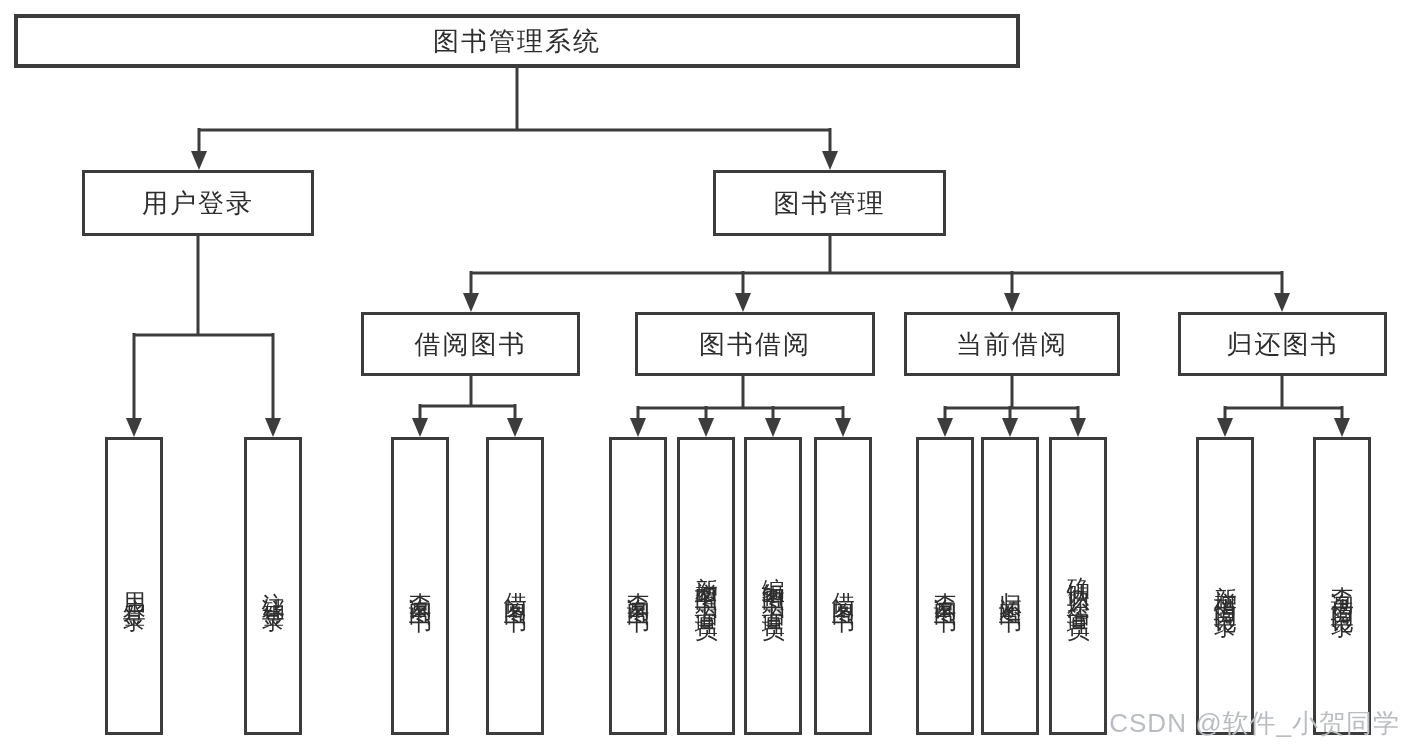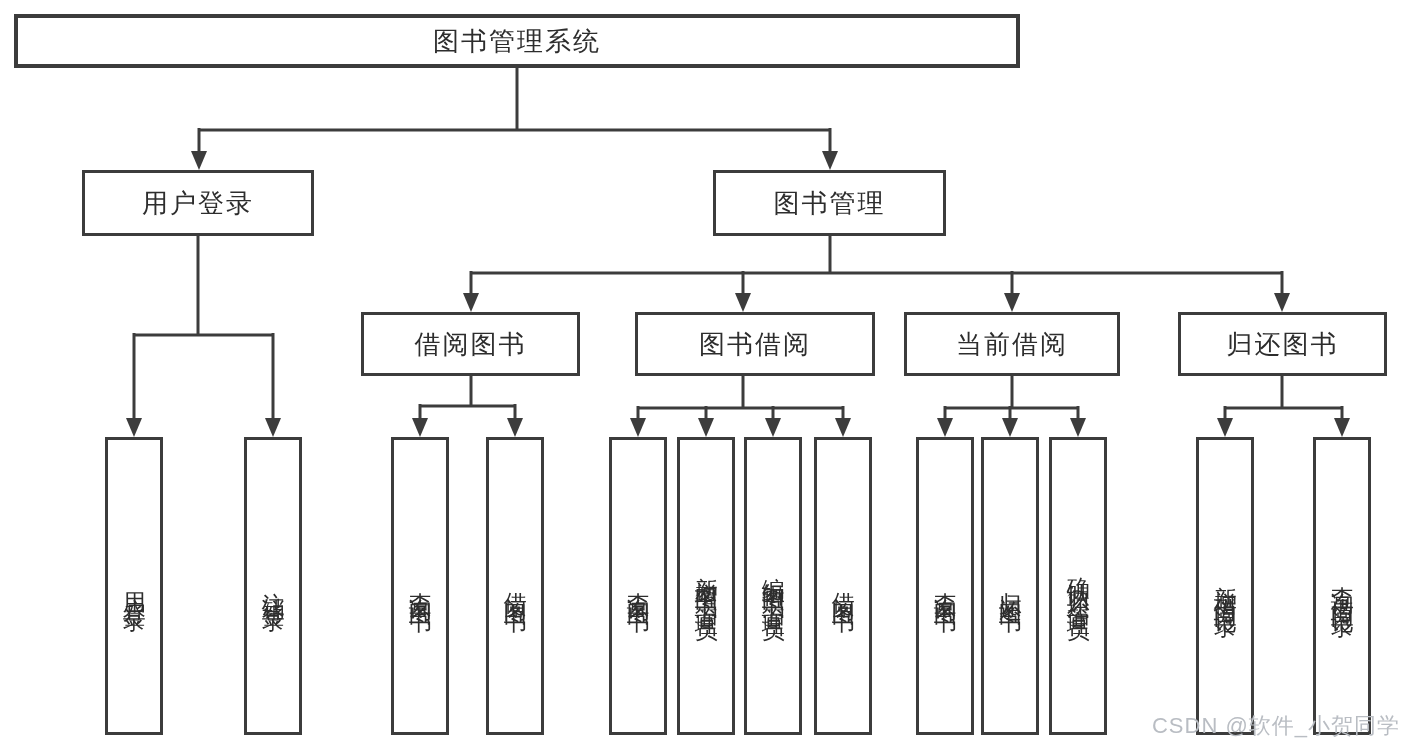--- a/index.html
+++ b/index.html
@@ -40,21 +40,21 @@
     text-orientation: mixed;
     font-size: 23px;
     letter-spacing: 6px;
     line-height: 1.1;
     color: #2d2d2d;
   }
   .watermark {
     position: absolute;
     right: 5px;
     bottom: 6px;
-    font-size: 22px;
+    font-size: 26px;
     color: #b9bdc3;
     letter-spacing: 1px;
     z-index: 5;
     white-space: nowrap;
   }
 </style>
 </head>
 <body>
 
 <div class="canvas">

